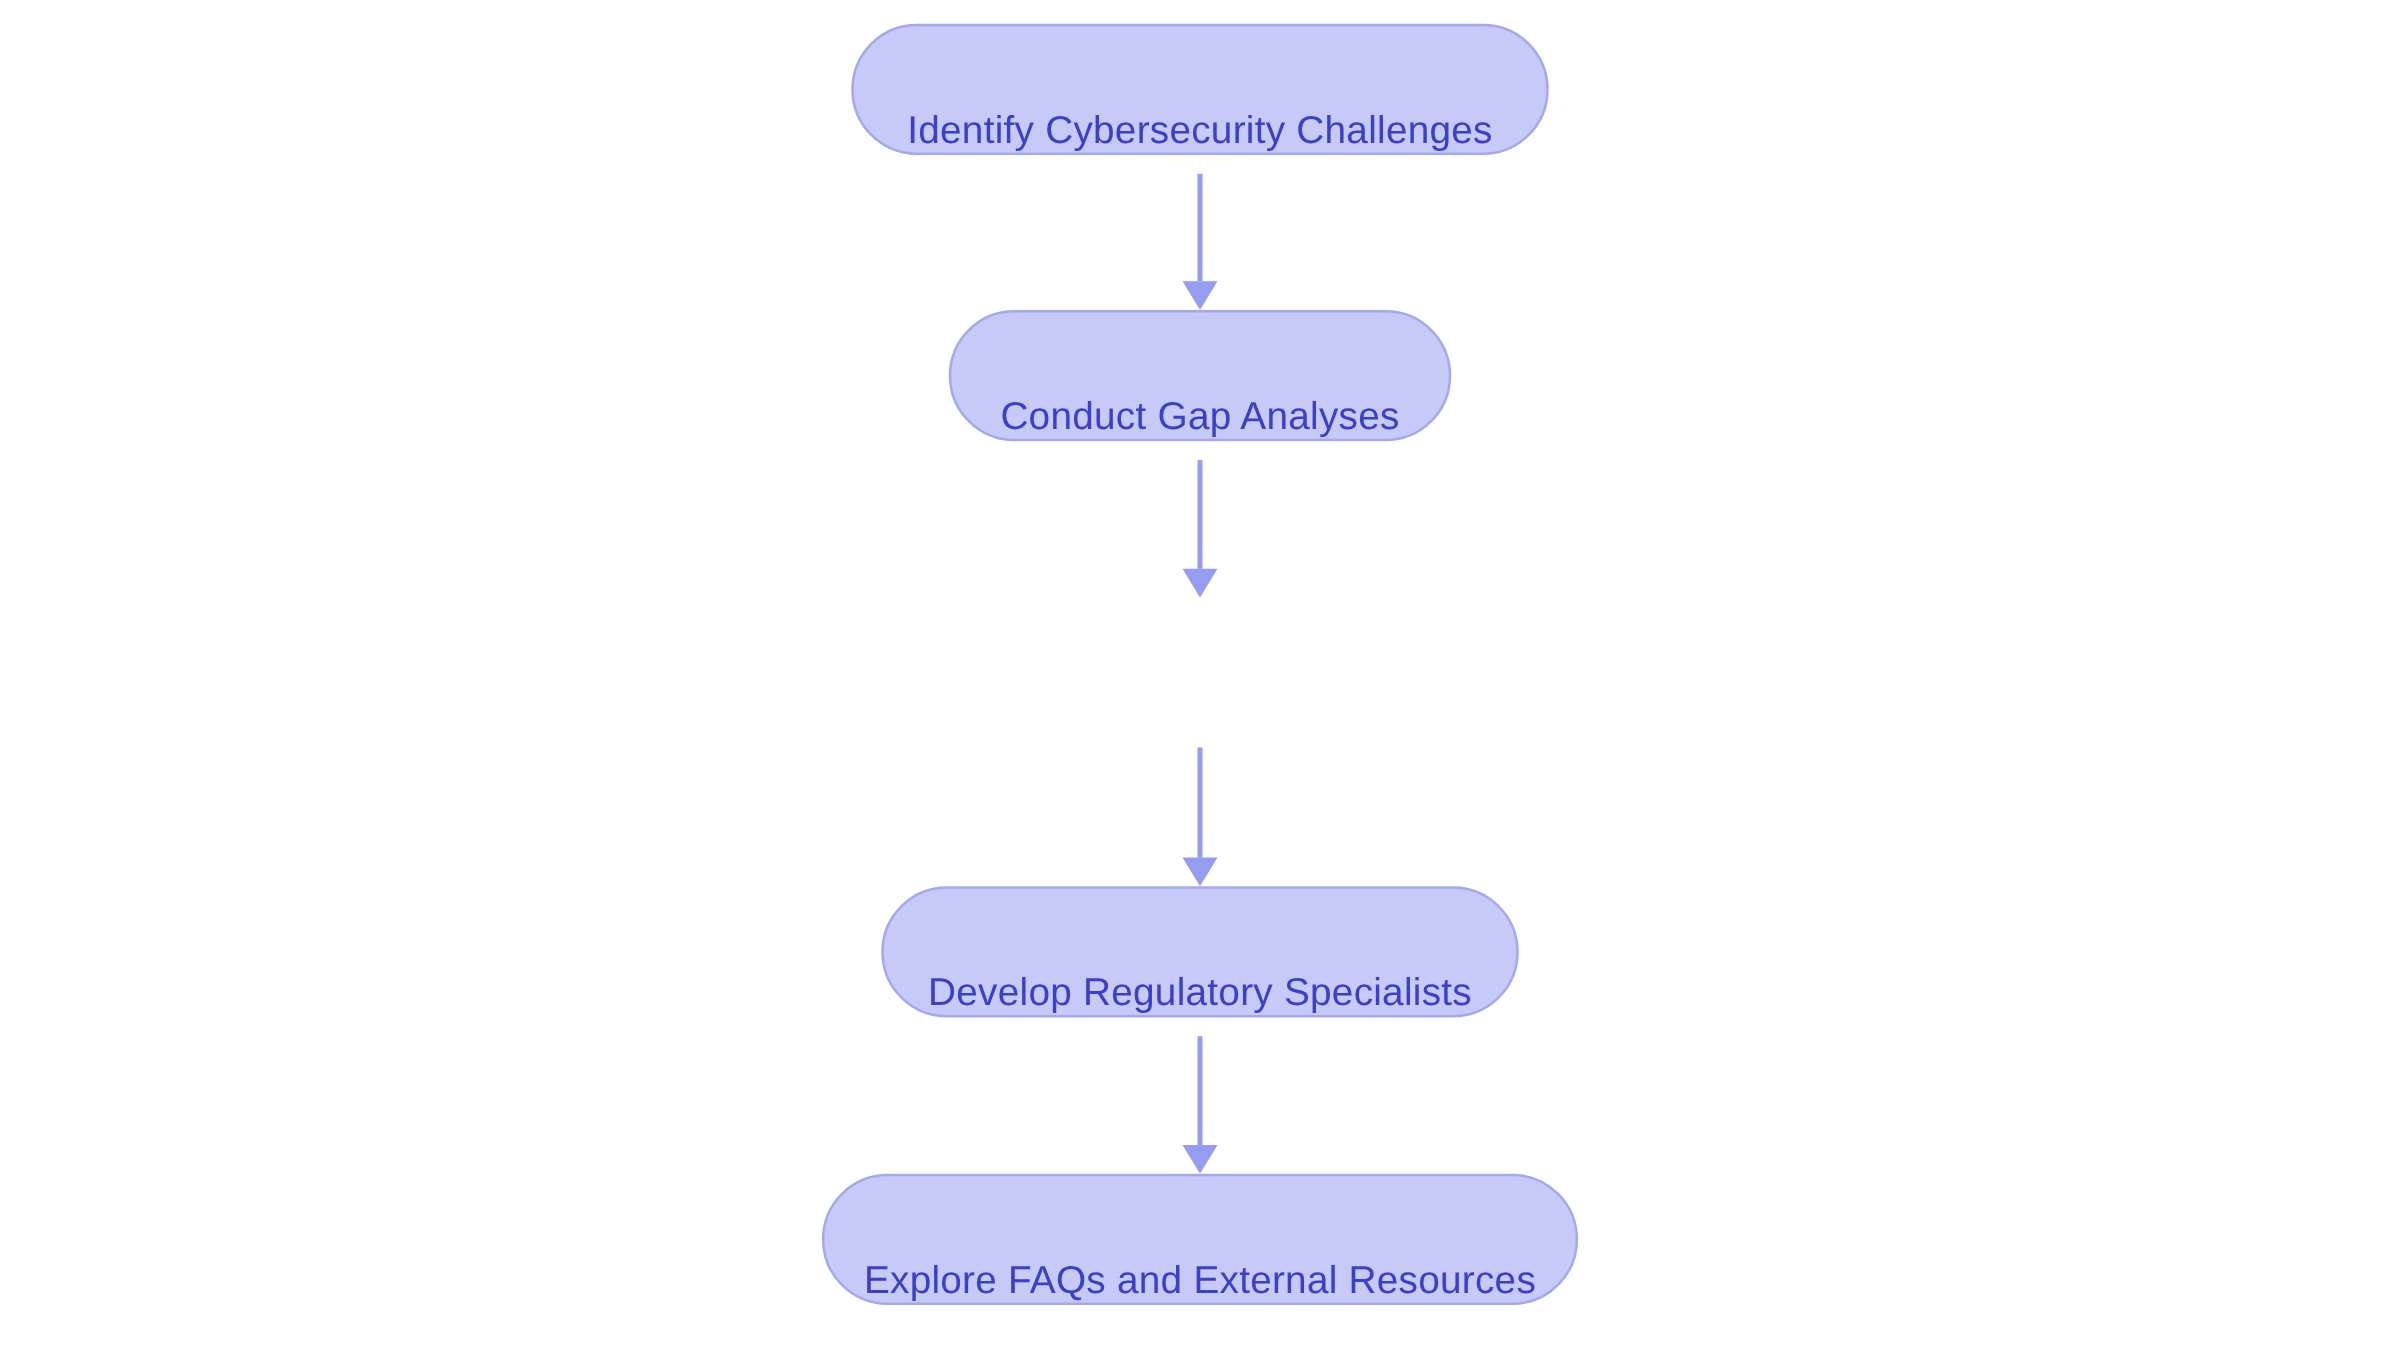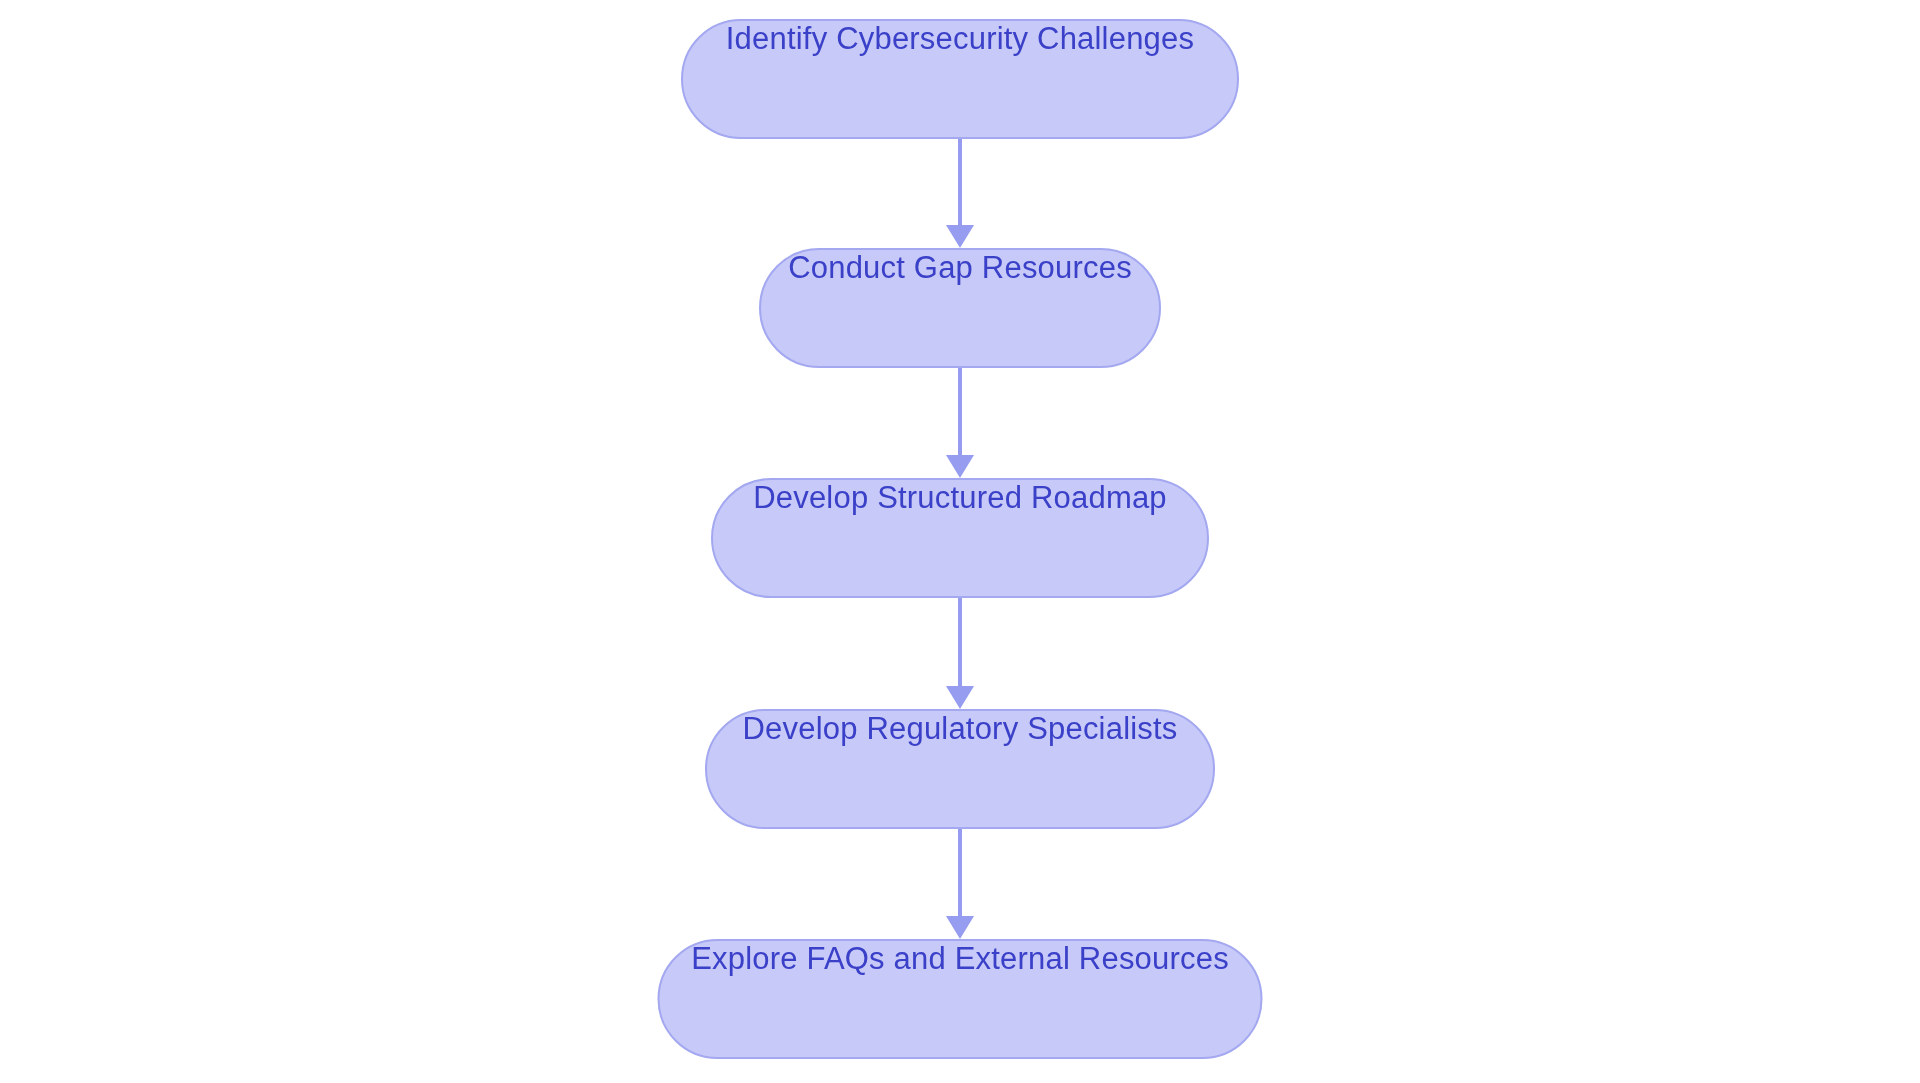--- a/index.html
+++ b/index.html
@@ -18,26 +18,26 @@
     position: relative;
     width: 1920px;
     height: 1083px;
     background: var(--background);
     overflow: hidden;
   }
   .flow-node {
     position: absolute;
     left: 50%;
     transform: translateX(-50%);
-    height: 120px;
+    height: 105px;
     border-radius: 60px;
     background: var(--node-fill);
     border: 2px solid var(--node-border);
     display: flex;
-    align-items: flex-start;
+    align-items: flex-end;
     justify-content: center;
     color: var(--node-text);
     font-size: 31px;
     letter-spacing: 0.2px;
     white-space: nowrap;
   }
   #node-1 { top: 19px;  width: 558px; }
   #node-2 { top: 248px; width: 402px; }
   #node-3 { top: 478px; width: 498px; }
   #node-4 { top: 709px; width: 510px; }
@@ -78,31 +78,28 @@
   <div class="flow-node" id="node-1">
     <span>Identify Cybersecurity Challenges</span>
   </div>
 
   <div class="flow-arrow" id="arrow-1">
     <div class="arrow-line"></div>
     <div class="arrow-head"></div>
   </div>
 
   <div class="flow-node" id="node-2">
-    <span>Conduct Gap Resources</span>
+    <span>Conduct Gap Analyses</span>
   </div>
 
   <div class="flow-arrow" id="arrow-2">
     <div class="arrow-line"></div>
     <div class="arrow-head"></div>
   </div>
 
-  <div class="flow-node" id="node-3">
-    <span>Develop Structured Roadmap</span>
-  </div>
 
   <div class="flow-arrow" id="arrow-3">
     <div class="arrow-line"></div>
     <div class="arrow-head"></div>
   </div>
 
   <div class="flow-node" id="node-4">
     <span>Develop Regulatory Specialists</span>
   </div>
 

